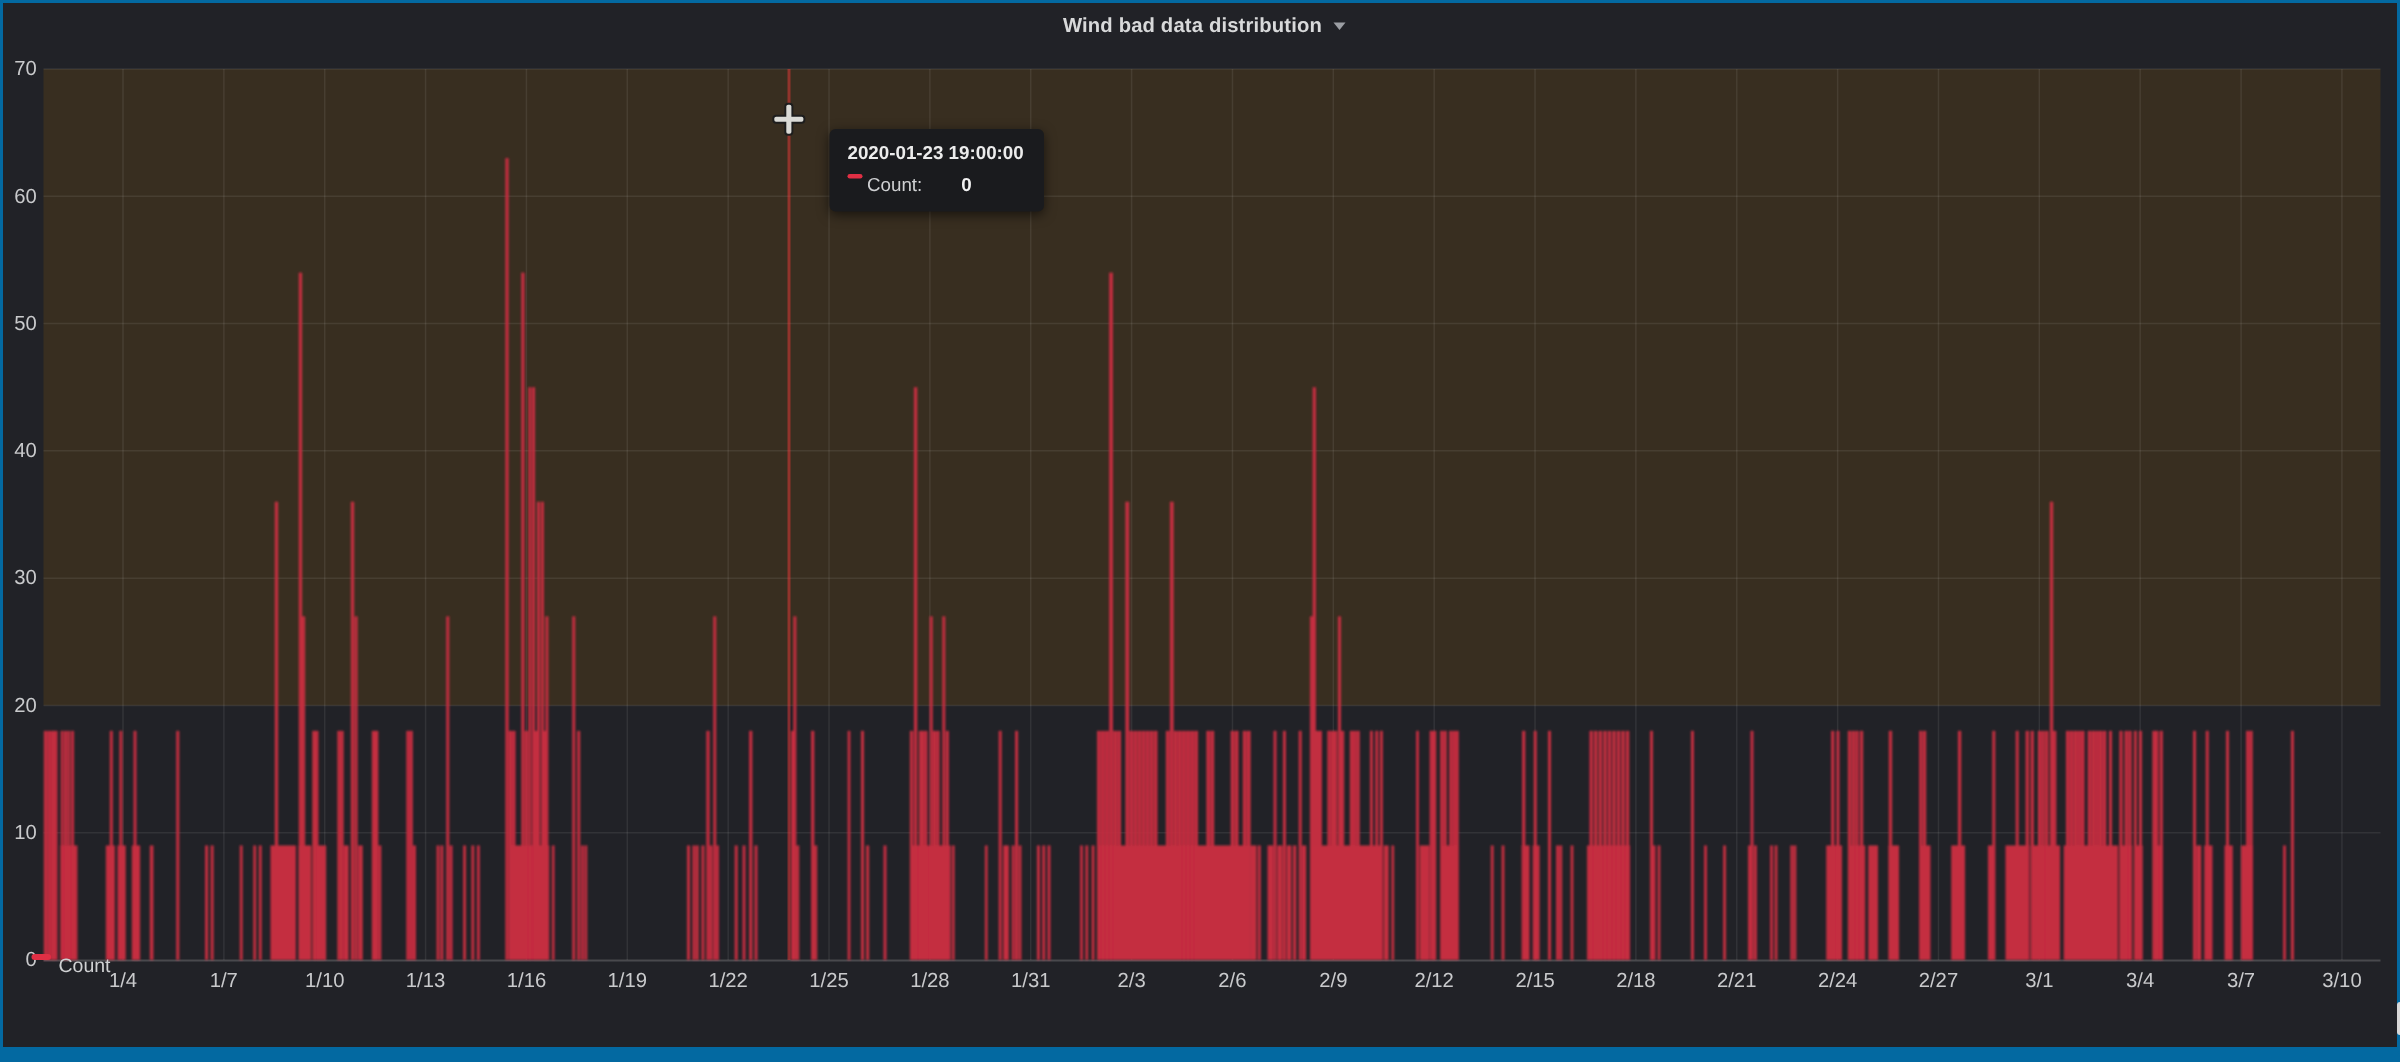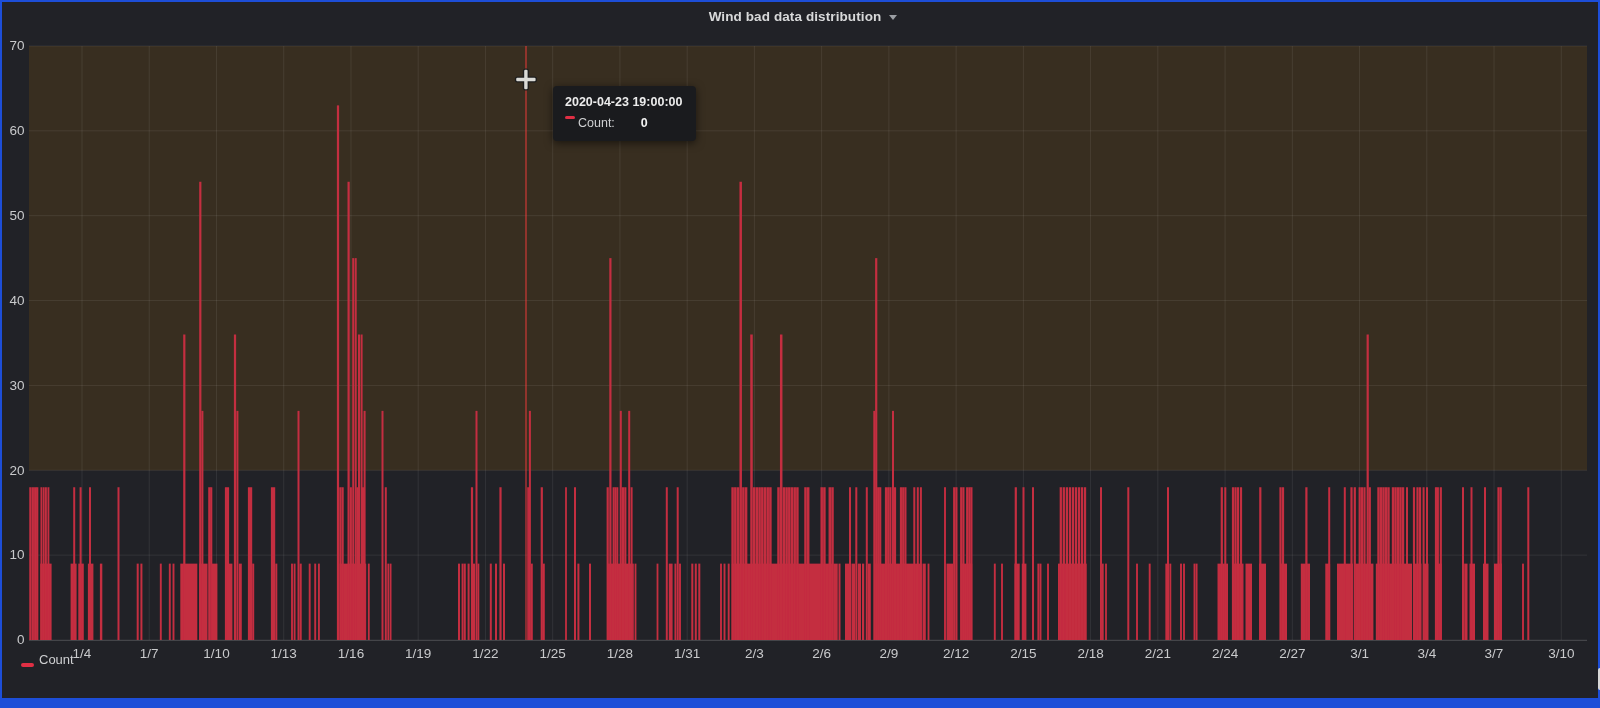--- a/index.html
+++ b/index.html
@@ -1,26 +1,26 @@
 <!DOCTYPE html>
 <html><head>
 <meta charset="utf-8">
 <style>
   html,body{margin:0;padding:0;}
   body{background:#0c0d10;width:1600px;height:708px;overflow:hidden;}
-  #stage{position:relative;width:1600px;height:708px;background:#1d4ed8;font-family:"Liberation Sans",sans-serif;}
+  #stage{position:relative;width:1600px;height:708px;background:#0369a1;font-family:"Liberation Sans",sans-serif;}
   #panel{position:absolute;left:2px;top:2px;width:1596px;height:696px;background:#212227;}
   #title{position:absolute;top:5px;left:3px;width:100%;height:22px;display:flex;align-items:center;justify-content:center;gap:8px;}
   #title .t{color:#d8d9da;font-size:13.5px;font-weight:bold;letter-spacing:0.1px;}
   #title .caret{width:0;height:0;border-left:4px solid transparent;border-right:4px solid transparent;border-top:5px solid #9b9ea3;margin-top:2px;}
   #chart{position:absolute;left:0;top:0;}
   .grid line{stroke:rgba(255,255,255,0.08);stroke-width:1;}
   .xlab text,.ylab text{fill:#c9cacc;font-size:13.5px;font-family:"Liberation Sans",sans-serif;}
   .bars rect{fill:#c42d40;}
-  #legend{position:absolute;left:21px;top:652px;display:flex;align-items:flex-end;}
+  #legend{position:absolute;left:21px;top:636px;display:flex;align-items:flex-start;}
   #legend .dash{width:13px;height:4px;border-radius:2px;background:#e02f44;margin-right:5px;}
   #legend .lt{color:#cfd0d2;font-size:13px;}
   #tooltip{position:absolute;left:553px;top:86px;width:143px;height:55px;background:#1a1b1e;border-radius:4px;box-shadow:0 2px 8px rgba(0,0,0,0.55);box-sizing:border-box;padding:9px 11px 0 12px;}
   #tooltip .l1{color:#ececec;font-size:12.5px;font-weight:bold;white-space:nowrap;}
   #tooltip .l2{margin-top:7px;display:flex;align-items:flex-start;color:#cfd0d2;font-size:12.5px;}
   #tooltip .dash{width:10px;height:3px;border-radius:1.5px;background:#e02f44;margin-right:3px;}
   #tooltip .v{font-weight:bold;color:#f2f2f2;margin-left:26px;}
   #sliver{position:absolute;right:0;top:668px;width:1.6px;height:22px;background:#d8d8d8;border-radius:2px 0 0 2px;}
 </style>
 </head>
@@ -385,21 +385,21 @@
 <text x="24.5" y="50.2" text-anchor="end">70</text>
     </g>
     <g id="cursor">
       <rect x="516.2" y="77.8" width="19.4" height="3.4" rx="1.2" fill="none" stroke="#1d1d1d" stroke-width="2.6"></rect>
       <rect x="524.2" y="69.8" width="3.4" height="19.4" rx="1.2" fill="none" stroke="#1d1d1d" stroke-width="2.6"></rect>
       <rect x="516.2" y="77.8" width="19.4" height="3.4" rx="1.2" fill="#dadad6"></rect>
       <rect x="524.2" y="69.8" width="3.4" height="19.4" rx="1.2" fill="#dadad6"></rect>
     </g>
   </svg>
   <div id="tooltip">
-    <div class="l1">2020-04-23 19:00:00</div>
+    <div class="l1">2020-01-23 19:00:00</div>
     <div class="l2">
         <span class="dash"></span>
         <span>Count:</span>
         <span class="v">0</span>
       </div>
   </div>
   <div id="legend">
       <span class="dash"></span>
       <span class="lt">Count</span>
     </div>

